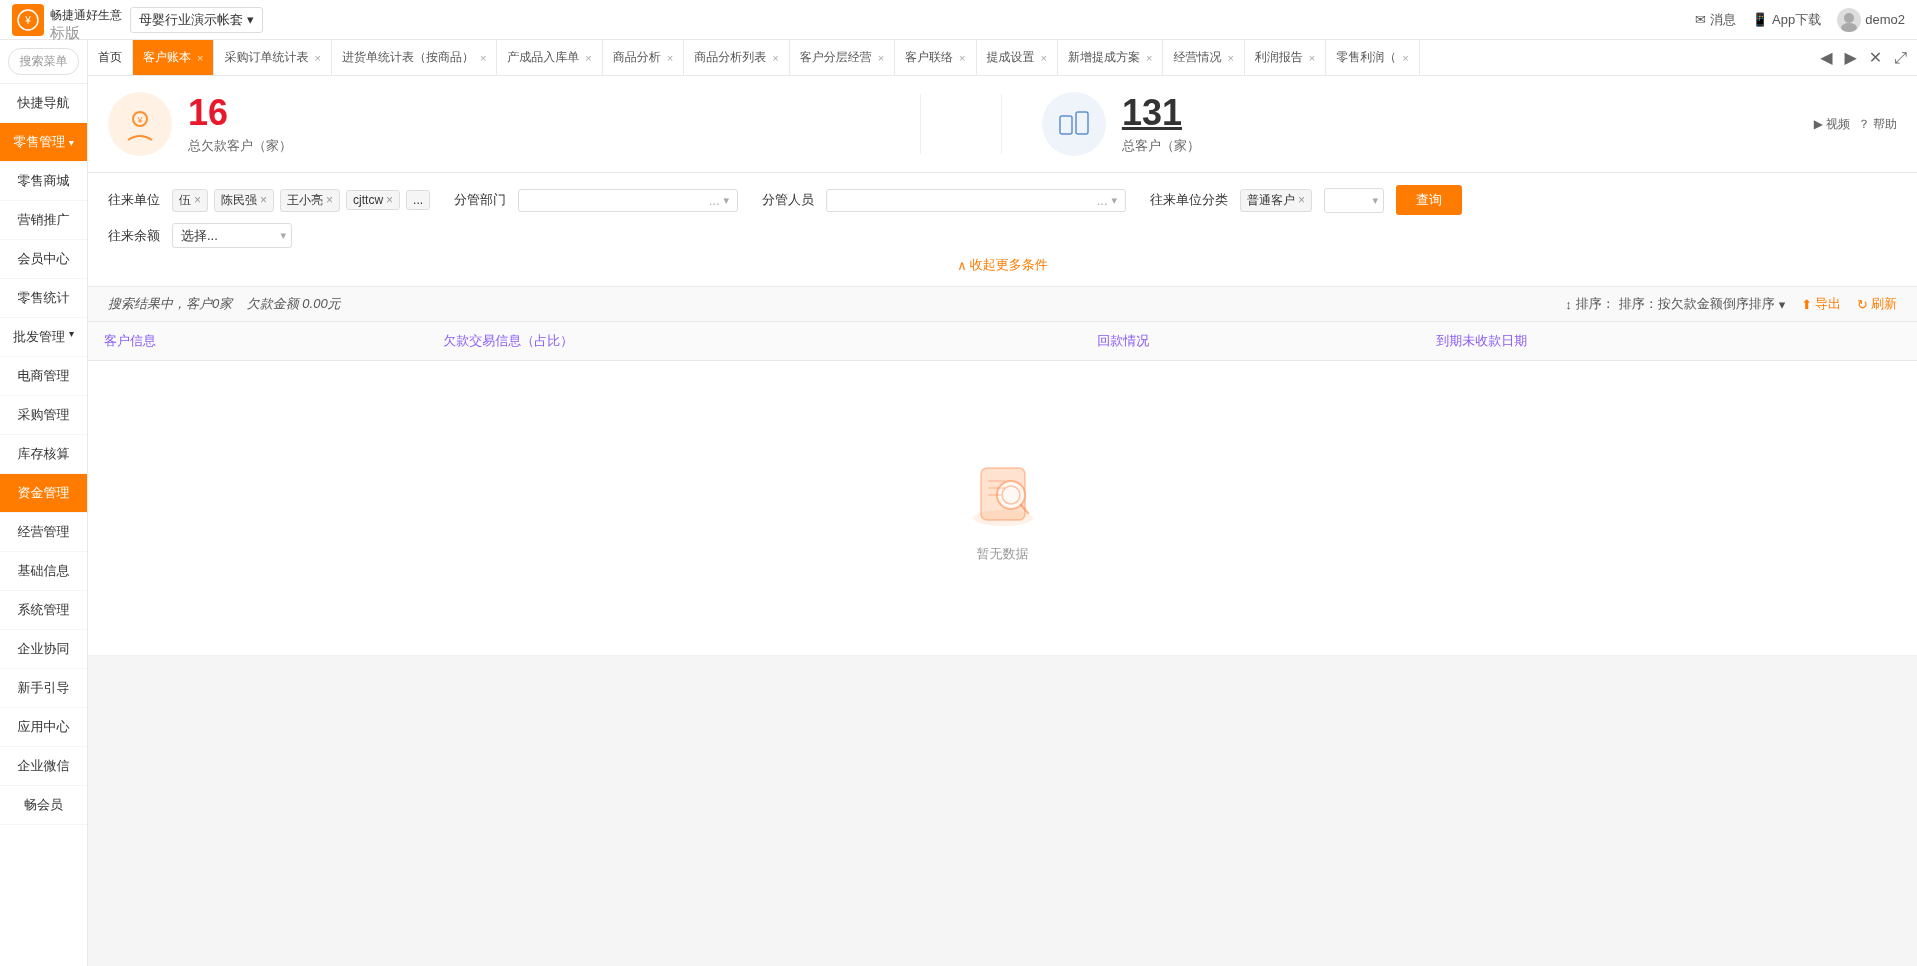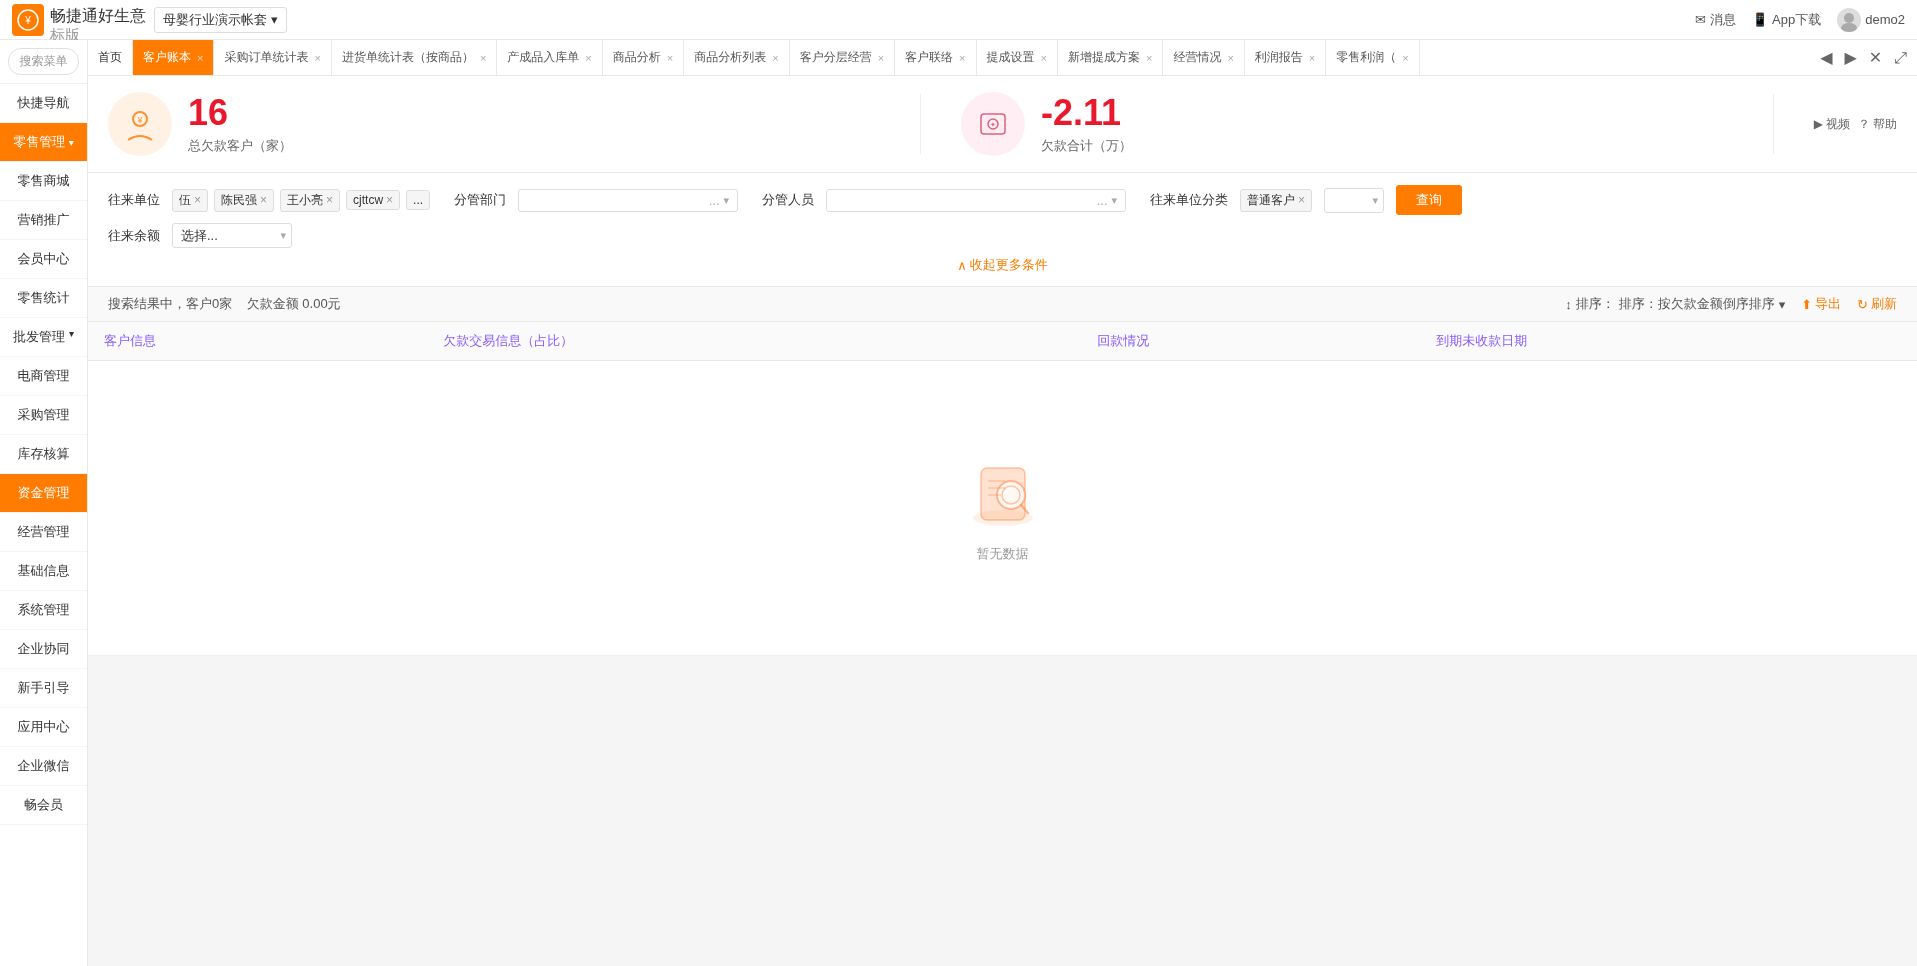--- a/index.html
+++ b/index.html
@@ -3,21 +3,21 @@
   <meta charset="utf-8">
   <style>
     * { box-sizing: border-box; margin: 0; padding: 0; }
     body { font-family: 'Microsoft YaHei', Arial, sans-serif; font-size: 13px; background: #f5f5f5; display: flex; flex-direction: column; height: 100vh; overflow: hidden; }
 
     
     .top-bar { background: #fff; height: 40px; display: flex; align-items: center; padding: 0 12px; border-bottom: 1px solid #e8e8e8; justify-content: space-between; flex-shrink: 0; }
     .top-bar-left { display: flex; align-items: center; gap: 8px; }
     .logo-area { display: flex; align-items: center; gap: 6px; }
     .logo-icon { width: 32px; height: 32px; background: #ff7c00; border-radius: 4px; display: flex; align-items: center; justify-content: center; }
-    .logo-text { font-size: 16px; color: #333; line-height: 1.3; margin-top: 12px; }
+    .logo-text { font-size: 12px; color: #333; line-height: 1.3; margin-top: 12px; }
     .logo-sub { font-size: 15px; color: #999; }
     .workspace-selector { display: flex; align-items: center; gap: 4px; font-size: 13px; color: #333; cursor: pointer; border: 1px solid #ddd; border-radius: 3px; padding: 3px 8px; }
     .top-bar-right { display: flex; align-items: center; gap: 16px; font-size: 13px; color: #555; }
     .top-bar-right .item { display: flex; align-items: center; gap: 4px; cursor: pointer; }
 
     
     .main-layout { display: flex; flex: 1; overflow: hidden; }
 
     
     .sidebar { width: 88px; background: #fff; border-right: 1px solid #e8e8e8; display: flex; flex-direction: column; overflow-y: auto; flex-shrink: 0; }
@@ -64,21 +64,21 @@
     .filter-tags { display: flex; align-items: center; gap: 6px; flex-wrap: wrap; }
     .filter-tag { background: #f5f5f5; border: 1px solid #ddd; border-radius: 3px; padding: 2px 6px; font-size: 12px; color: #333; display: flex; align-items: center; gap: 3px; }
     .filter-tag .remove { color: #999; cursor: pointer; font-size: 12px; }
     .filter-select { border: 1px solid #ddd; border-radius: 3px; padding: 4px 24px 4px 8px; font-size: 13px; color: #333; appearance: none; background: #fff; cursor: pointer; min-width: 120px; position: relative; }
     .select-wrapper { position: relative; display: inline-flex; align-items: center; }
     .select-arrow { position: absolute; right: 6px; color: #aaa; font-size: 11px; pointer-events: none; }
     .collapse-btn { display: flex; align-items: center; gap: 3px; color: #ff7c00; font-size: 13px; cursor: pointer; }
 
     
     .result-bar { background: #f9f9f9; padding: 8px 20px; display: flex; align-items: center; justify-content: space-between; border-bottom: 1px solid #e8e8e8; font-size: 13px; color: #555; }
-    .result-bar-left { display: flex; align-items: flex-end; gap: 16px; }
+    .result-bar-left { display: flex; align-items: flex-end; gap: 16px; font-style: italic; }
     .result-bar-right { display: flex; align-items: center; gap: 16px; }
     .sort-selector { display: flex; align-items: center; gap: 4px; cursor: pointer; color: #555; }
     .action-btn { display: flex; align-items: center; gap: 3px; cursor: pointer; color: #ff7c00; }
 
     
     .data-table { background: #fff; width: 100%; border-collapse: collapse; }
     .data-table th { padding: 10px 16px; font-size: 13px; color: #8b5cf6; text-align: left; border-bottom: 1px solid #e8e8e8; background: #fafafa; font-weight: normal; }
     .data-table td { padding: 12px 16px; font-size: 13px; color: #333; border-bottom: 1px solid #f0f0f0; }
 
     
@@ -251,38 +251,37 @@
             </div>
           </div>
           <div>
             <div class="stat-number red">16</div>
             <div class="stat-label">总欠款客户（家）</div>
           </div>
         </div>
 
         <div class="stat-divider"></div>
 
+
+        <div class="stat-divider"></div>
+
         <div class="stat-block">
           <div class="stat-icon-area">
-            <div class="stat-icon-circle stat-icon-pink">
+            <div class="stat-icon-circle stat-icon-blue">
               <svg width="40" height="40" viewBox="0 0 40 40">
-                <rect x="8" y="10" width="24" height="20" rx="3" fill="none" stroke="#e06080" stroke-width="1.5"></rect>
-                <circle cx="20" cy="20" r="5" fill="none" stroke="#e06080" stroke-width="1.5"></circle>
-                <text x="20" y="23" text-anchor="middle" fill="#e06080" font-size="7">✦</text>
+                <rect x="6" y="12" width="12" height="18" rx="2" fill="none" stroke="#6090d0" stroke-width="1.5"></rect>
+                <rect x="22" y="8" width="12" height="22" rx="2" fill="none" stroke="#6090d0" stroke-width="1.5"></rect>
               </svg>
             </div>
           </div>
           <div>
-            <div class="stat-number red">-2.11</div>
-            <div class="stat-label">欠款合计（万）</div>
-          </div>
-        </div>
-
-        <div class="stat-divider"></div>
-
+            <div class="stat-number black">131</div>
+            <div class="stat-label">总客户（家）</div>
+          </div>
+        </div>
 
         <div style="margin-left:auto;">
           <div class="top-right-links">
             <div class="page-link">
               <span>▶</span>
               <span>视频</span>
             </div>
             <div class="page-link">
               <span>？</span>
               <span>帮助</span>

